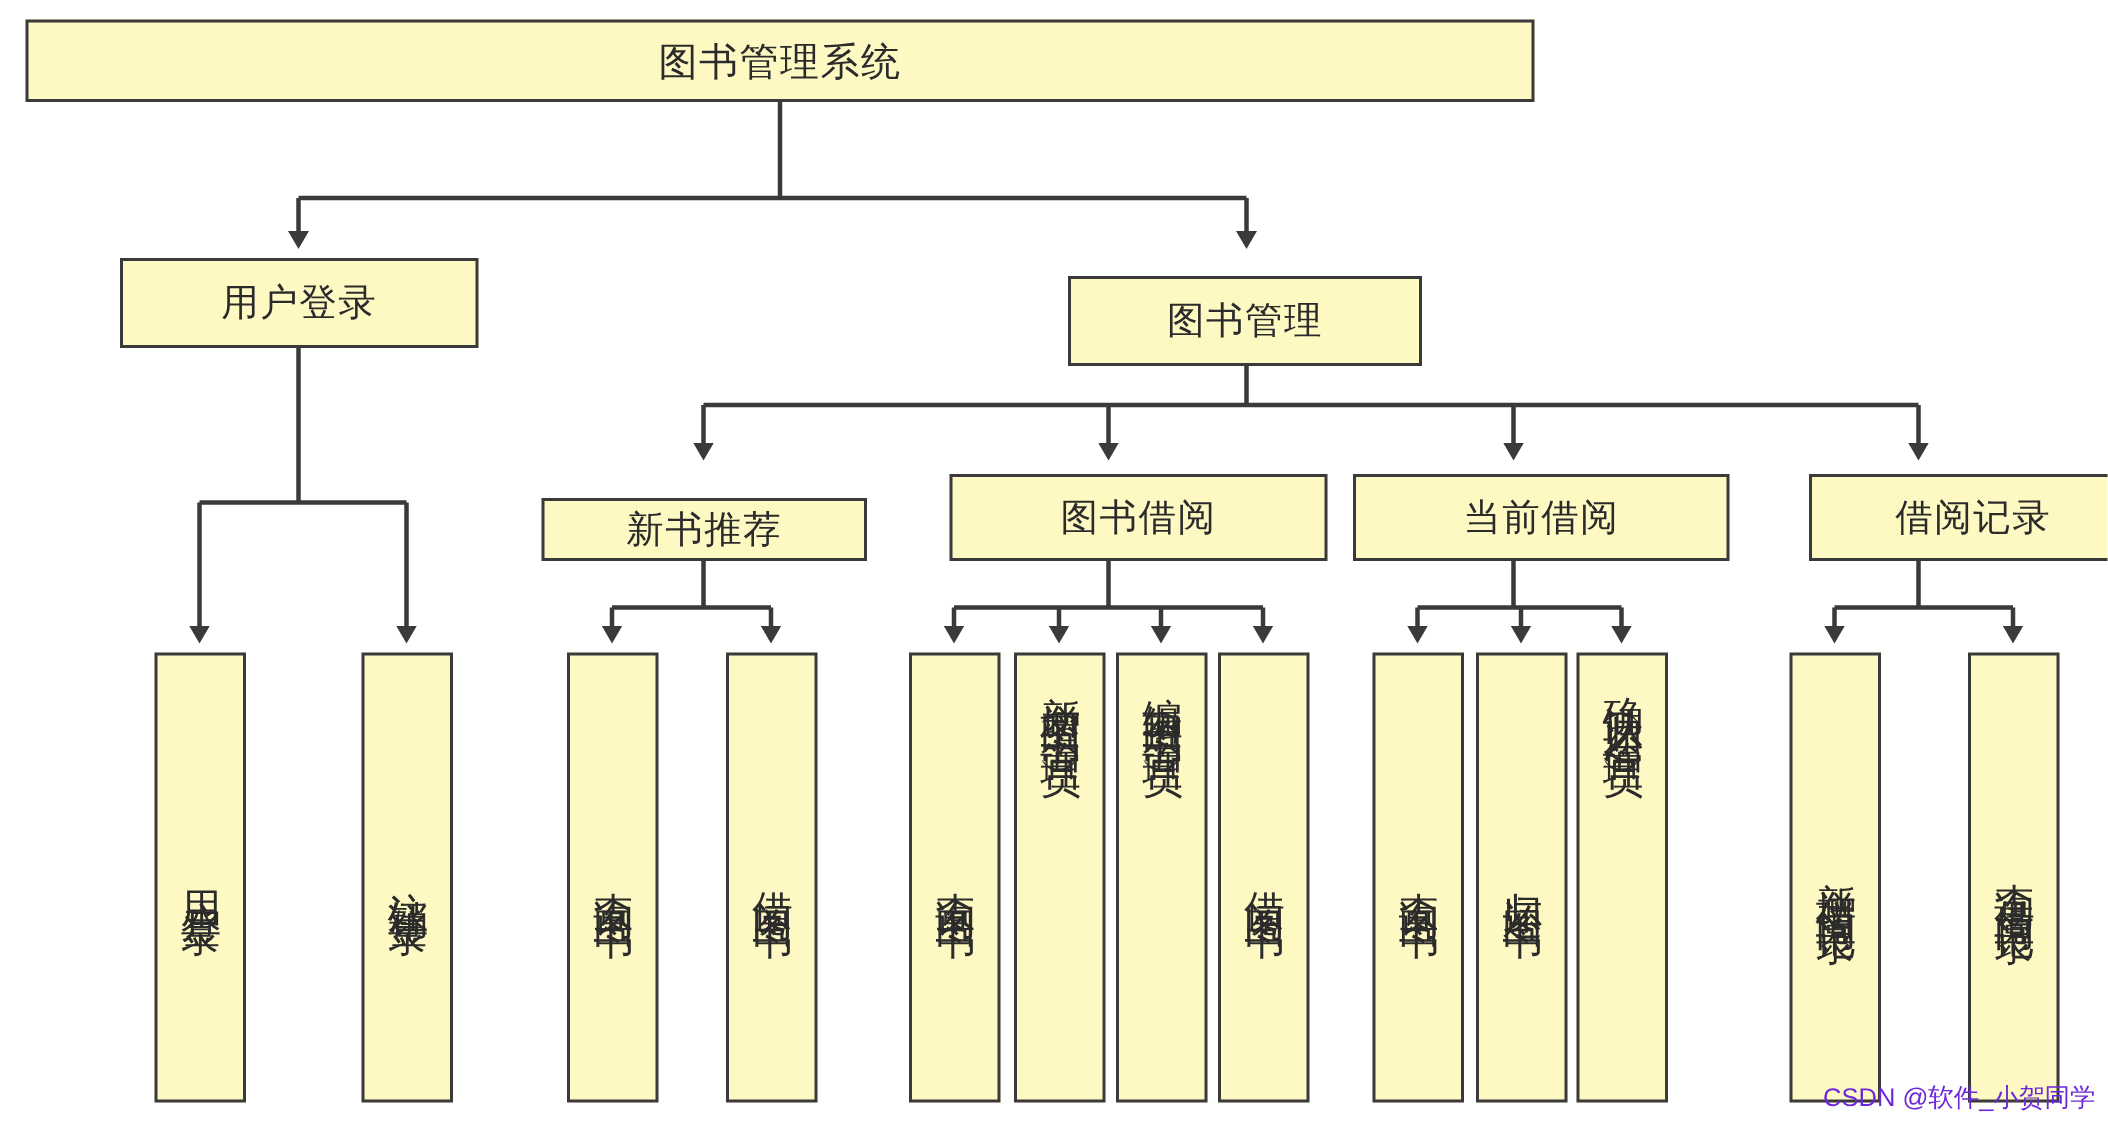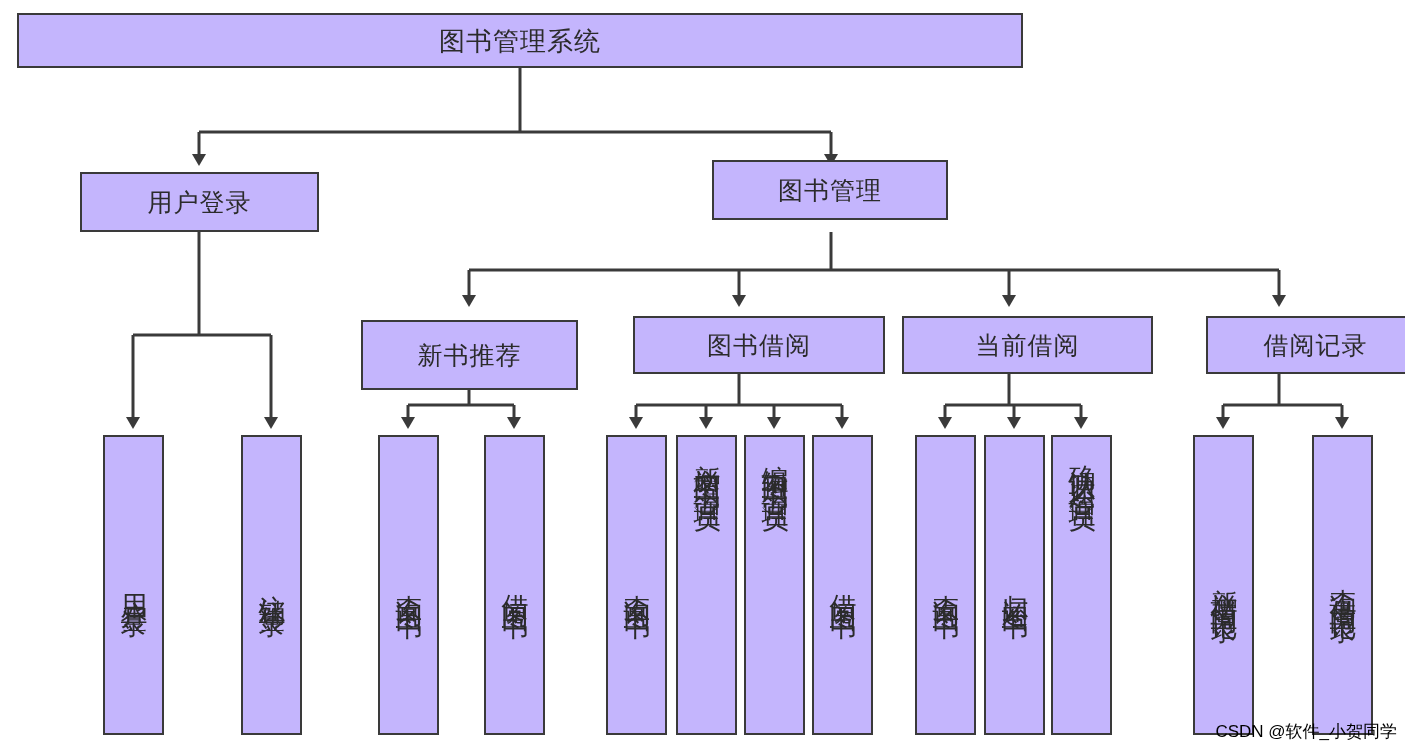--- a/index.html
+++ b/index.html
@@ -5,21 +5,21 @@
   html,body{margin:0;padding:0;background:#ffffff;}
   body{
     font-family:"Liberation Sans","DejaVu Sans",sans-serif;
     width:1405px;height:747px;position:relative;overflow:hidden;
     color:#2b2b2b;
   }
   #diagram{position:absolute;left:0;top:0;width:1405px;height:747px;}
   .node{
     position:absolute;
     box-sizing:border-box;
-    background:#c4b5fd;
+    background:#fef9c3;
     border:2.5px solid #3a3a3a;
     display:flex;align-items:center;justify-content:center;
     text-align:center;
     line-height:1.0;
   }
   .node .lbl{display:block;}
 
   
   .node.horiz .lbl{
     font-size:25px;
@@ -43,21 +43,21 @@
     white-space:nowrap;
   }
   
   .node.vert.mid{align-items:center;padding-top:0;}
 
   svg.links{position:absolute;left:0;top:0;width:1405px;height:747px;pointer-events:none;}
   .wm{
     position:absolute;
     right:8px;bottom:4px;
     font-size:17px;
-    color:#000000;
+    color:#6d28d9;
     white-space:nowrap;
     font-family:"Liberation Sans","DejaVu Sans",sans-serif;
   }
 </style>
 </head>
 <body>
 
 <div id="diagram">
 
   <svg class="links" viewBox="0 0 1405 747">
@@ -110,25 +110,25 @@
     </g>
   </svg>
 
   <div class="node horiz title" style="left:17px;top:13px;width:1006px;height:55px;">
     <span class="lbl">图书管理系统</span>
   </div>
 
   <div class="node horiz" style="left:80px;top:172px;width:239px;height:60px;">
     <span class="lbl">用户登录</span>
   </div>
-  <div class="node horiz" style="left:712px;top:160px;width:236px;height:60px;">
+  <div class="node horiz" style="left:712px;top:184px;width:236px;height:60px;">
     <span class="lbl">图书管理</span>
   </div>
 
-  <div class="node horiz" style="left:361px;top:320px;width:217px;height:70px;text-align:right;">
+  <div class="node horiz" style="left:361px;top:332px;width:217px;height:42px;text-align:right;">
     <span class="lbl">新书推荐</span>
   </div>
   <div class="node horiz" style="left:633px;top:316px;width:252px;height:58px;">
     <span class="lbl">图书借阅</span>
   </div>
   <div class="node horiz" style="left:902px;top:316px;width:251px;height:58px;">
     <span class="lbl">当前借阅</span>
   </div>
   <div class="node horiz" style="left:1171px;top:316px;width:219px;height:58px;margin-left:35px;">
     <span class="lbl">借阅记录</span>

